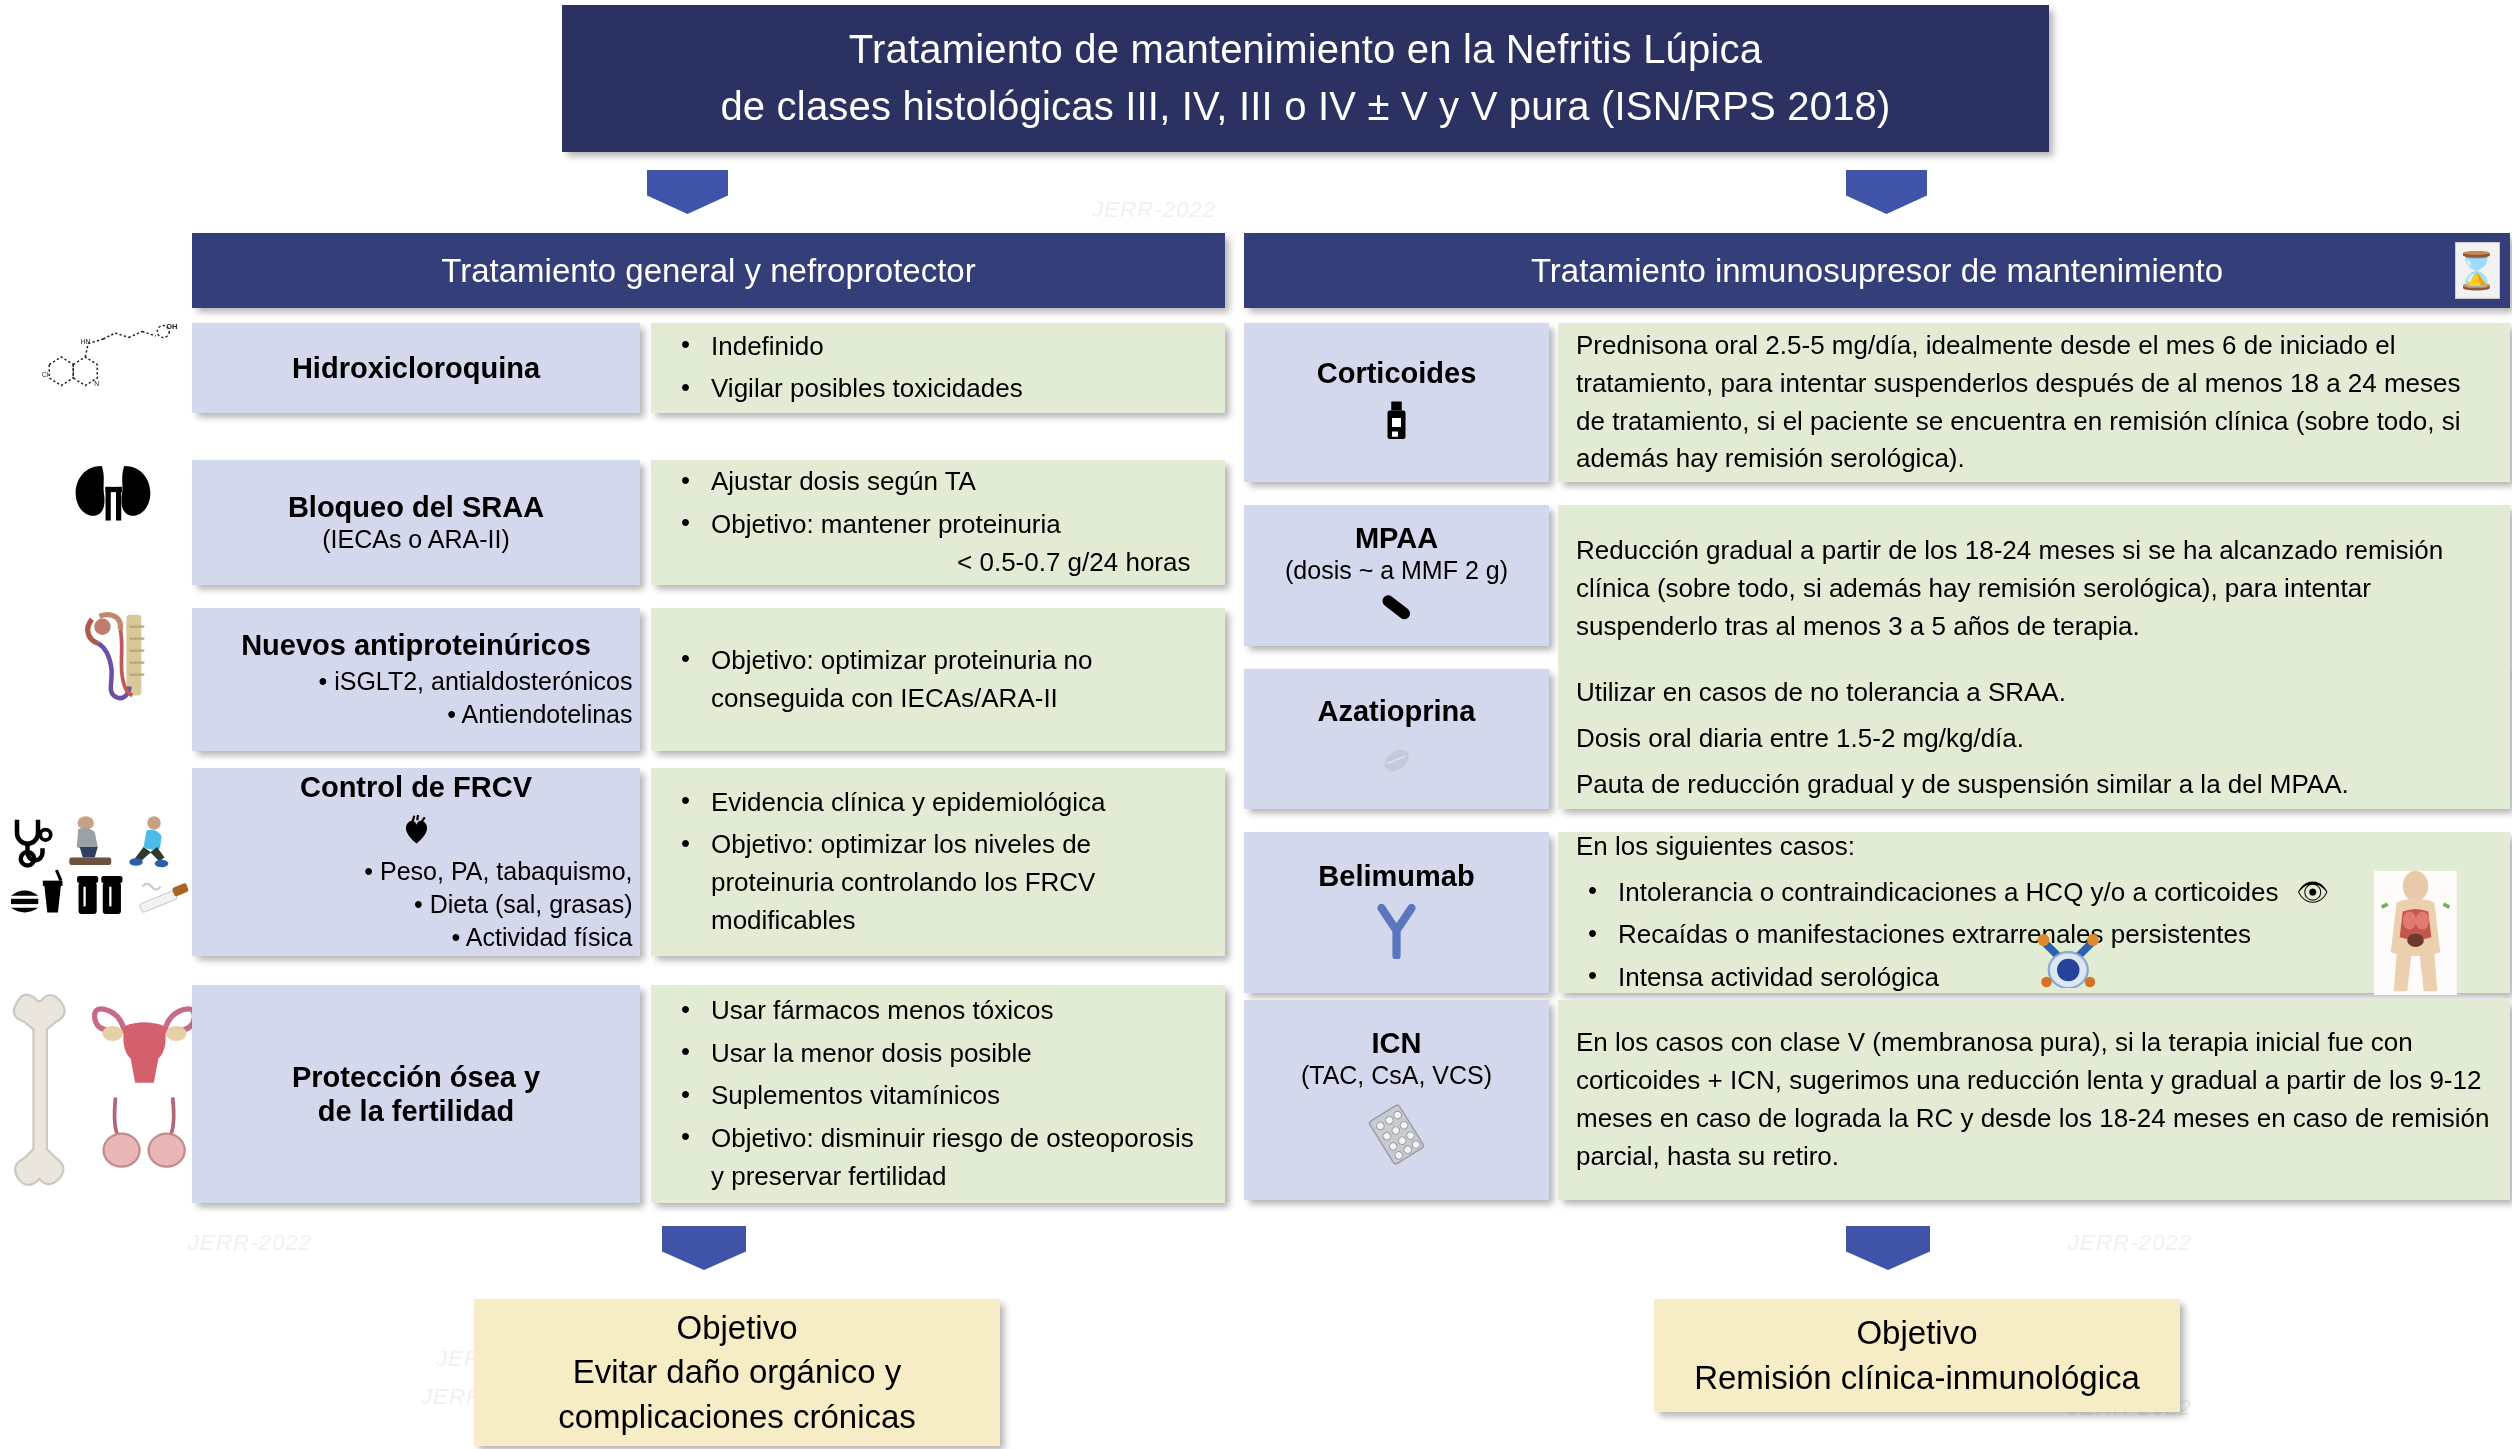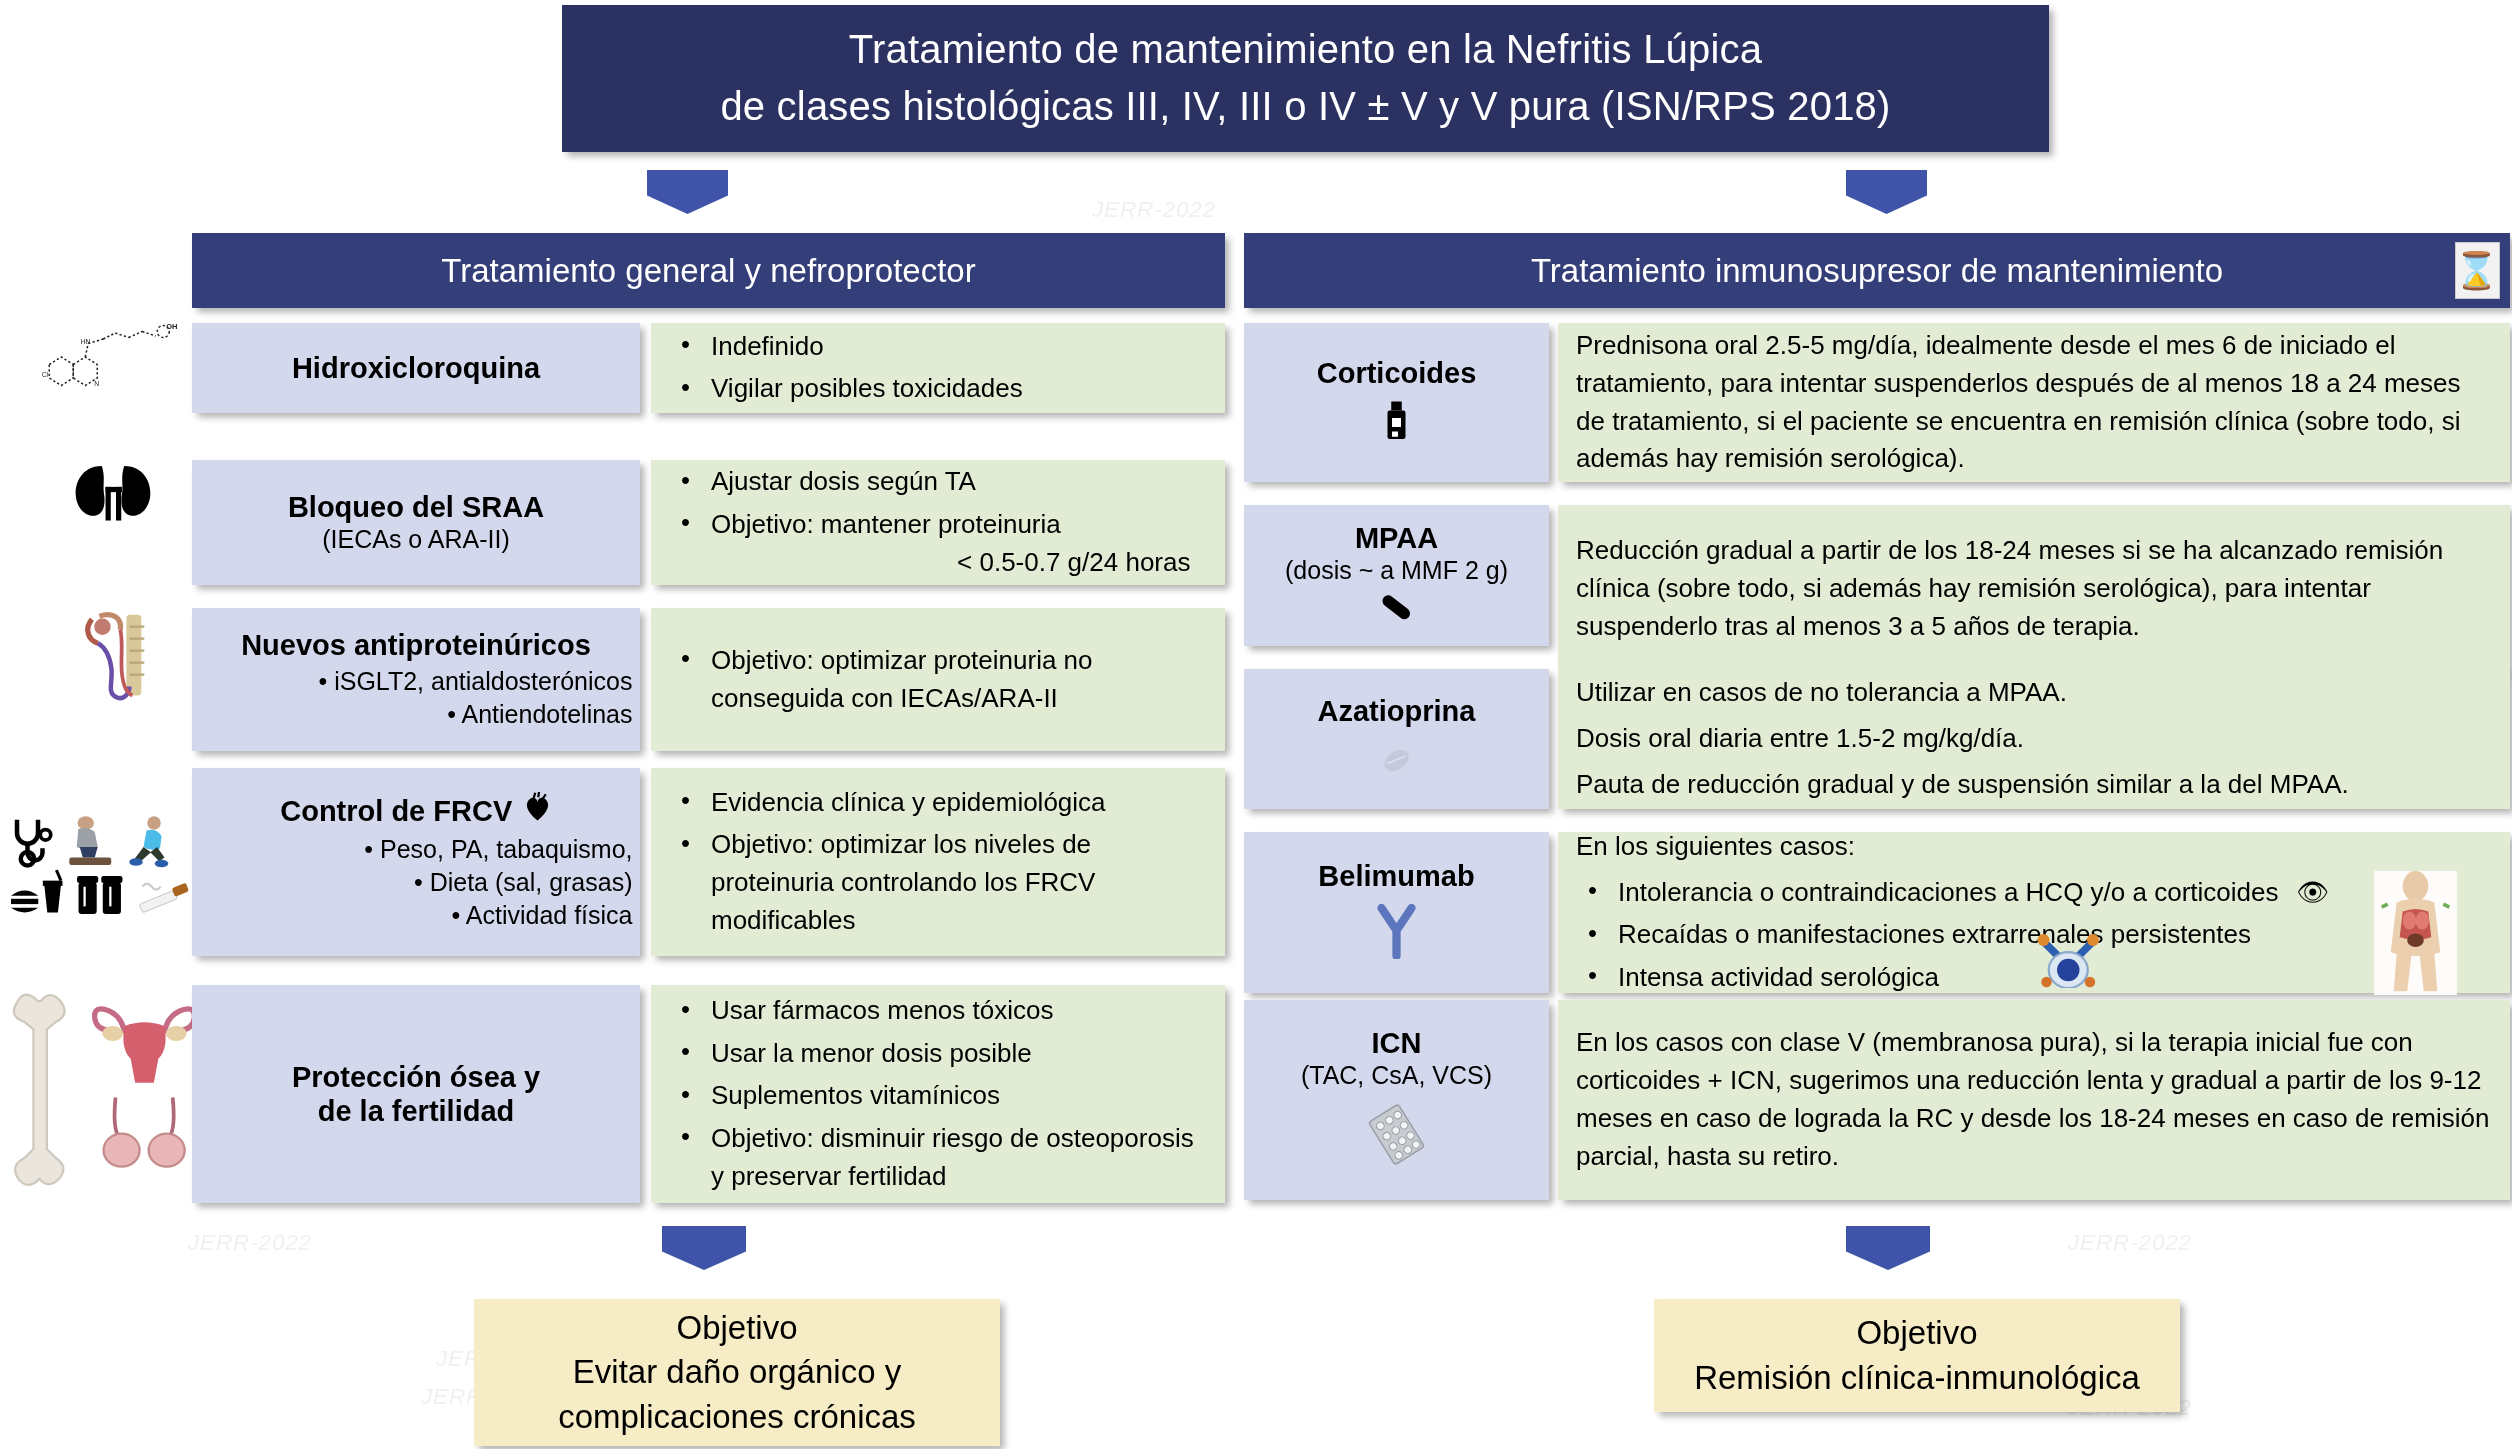--- a/index.html
+++ b/index.html
@@ -308,21 +308,21 @@
       <div>• Antiendotelinas</div>
     </div>
   </div>
   <div class="detail-box shadowbox" style="left:651px; top:608px; width:574px; height:143px;">
     <ul>
       <li>Objetivo: optimizar proteinuria no conseguida con IECAs/ARA-II</li>
     </ul>
   </div>
 
   <div class="name-box shadowbox" style="left:192px; top:768px; width:448px; height:188px;">
-    <div class="title-line" style="display:flex; align-items:center; gap:10.5px;">
+    <div class="title-line" style="display:flex; align-items:center; gap:10.5px;flex-direction:column;">
       <span>Control de FRCV</span>
       <span>
         <svg width="29" height="30" viewBox="0 0 38 40">
           <path d="M19,38 C4,26 2,16 8,10 C13,5 19,9 19,14 C19,9 25,5 30,10 C36,16 34,26 19,38 Z" fill="#000"></path>
           <path d="M14,8 l2,-7 M20,7 l1,-7 M26,9 l4,-6" stroke="#000" stroke-width="3"></path>
         </svg>
       </span>
     </div>
     <div class="bullets">
       <div>• Peso, PA, tabaquismo,</div>
@@ -395,21 +395,21 @@
   <div class="name-box shadowbox" style="left:1244px; top:669px; width:305px; height:140px;">
     <div class="title-line">Azatioprina</div>
     <span style="margin-top:16.5px; opacity:.25;">
       <svg width="33" height="33" viewBox="0 0 44 44">
         <ellipse cx="22" cy="22" rx="18" ry="12" transform="rotate(-35 22 22)" fill="#9aa0b0"></ellipse>
         <path d="M10,26 l24,-10" stroke="#fff" stroke-width="2"></path>
       </svg>
     </span>
   </div>
   <div class="detail-box shadowbox" style="left:1558px; top:669px; width:952px; height:140px;">
-    <p>Utilizar en casos de no tolerancia a MPAA.</p>
+    <p>Utilizar en casos de no tolerancia a SRAA.</p>
     <p>Dosis oral diaria entre 1.5-2 mg/kg/día.</p>
     <p>Pauta de reducción gradual y de suspensión similar a la del MPAA.</p>
   </div>
 
   <div class="name-box shadowbox" style="left:1244px; top:832px; width:305px; height:161px;">
     <div class="title-line">Belimumab</div>
     <span style="margin-top:9px;">
       <svg width="57" height="57" viewBox="0 0 76 76">
         <path d="M18,8 L38,38 M58,8 L38,38 M38,38 L38,72" stroke="#5b76bd" stroke-width="11" stroke-linecap="round" fill="none"></path>
       </svg>

